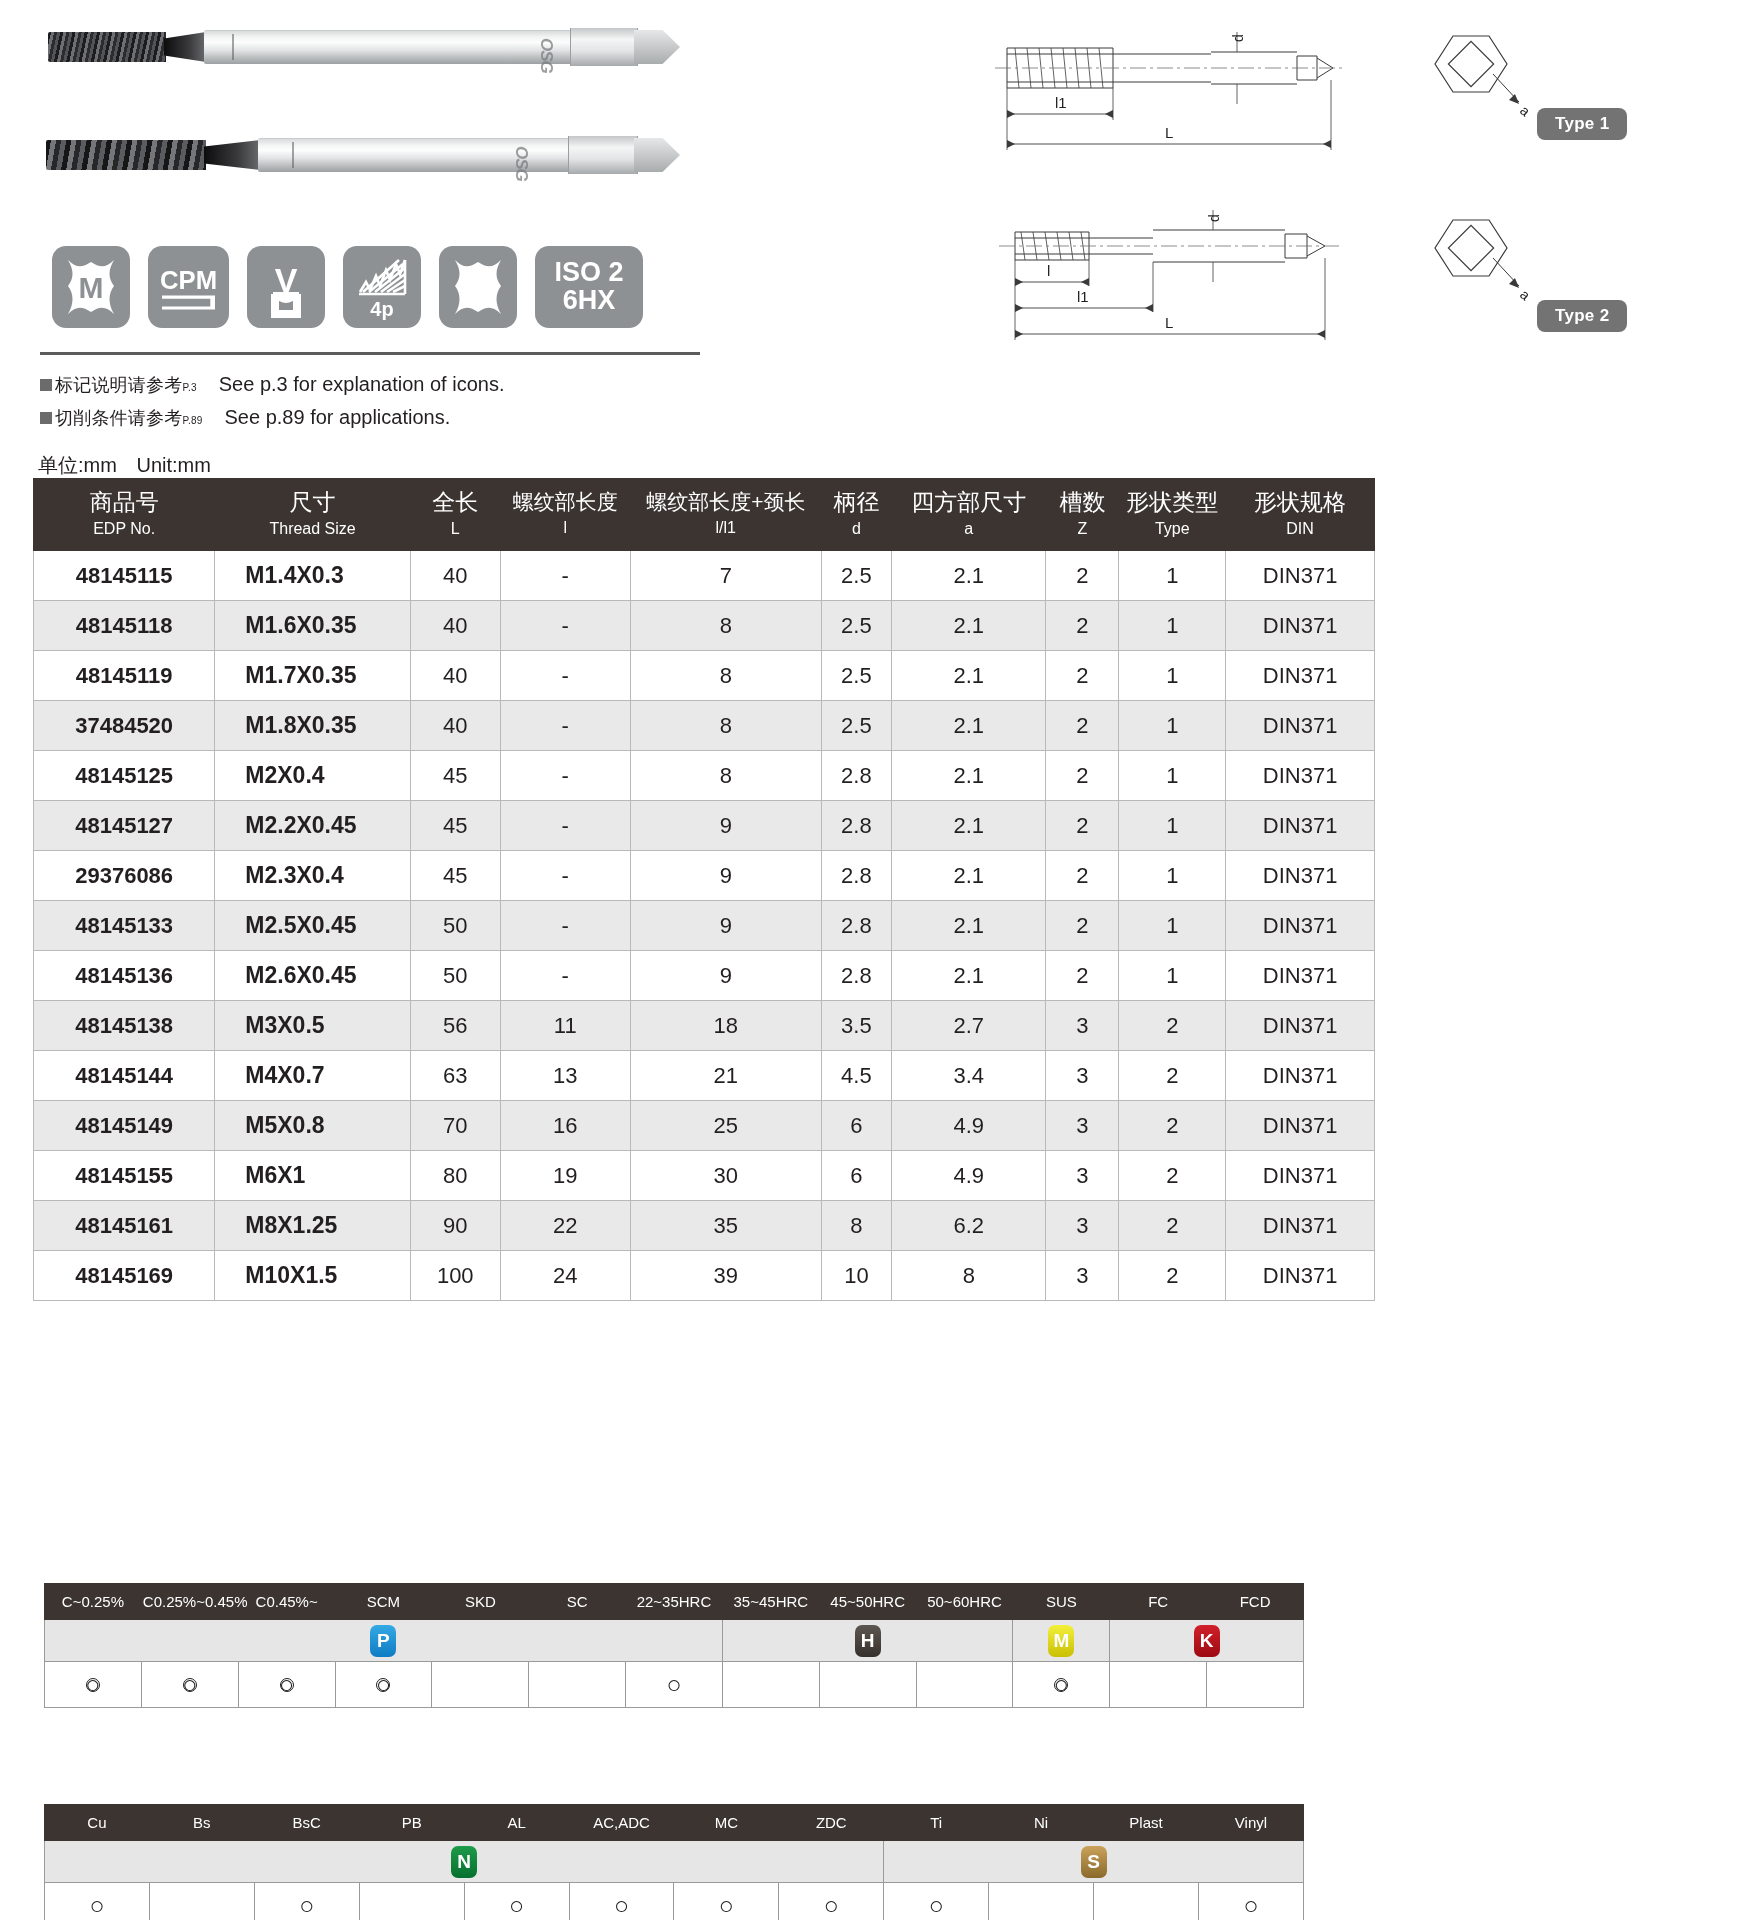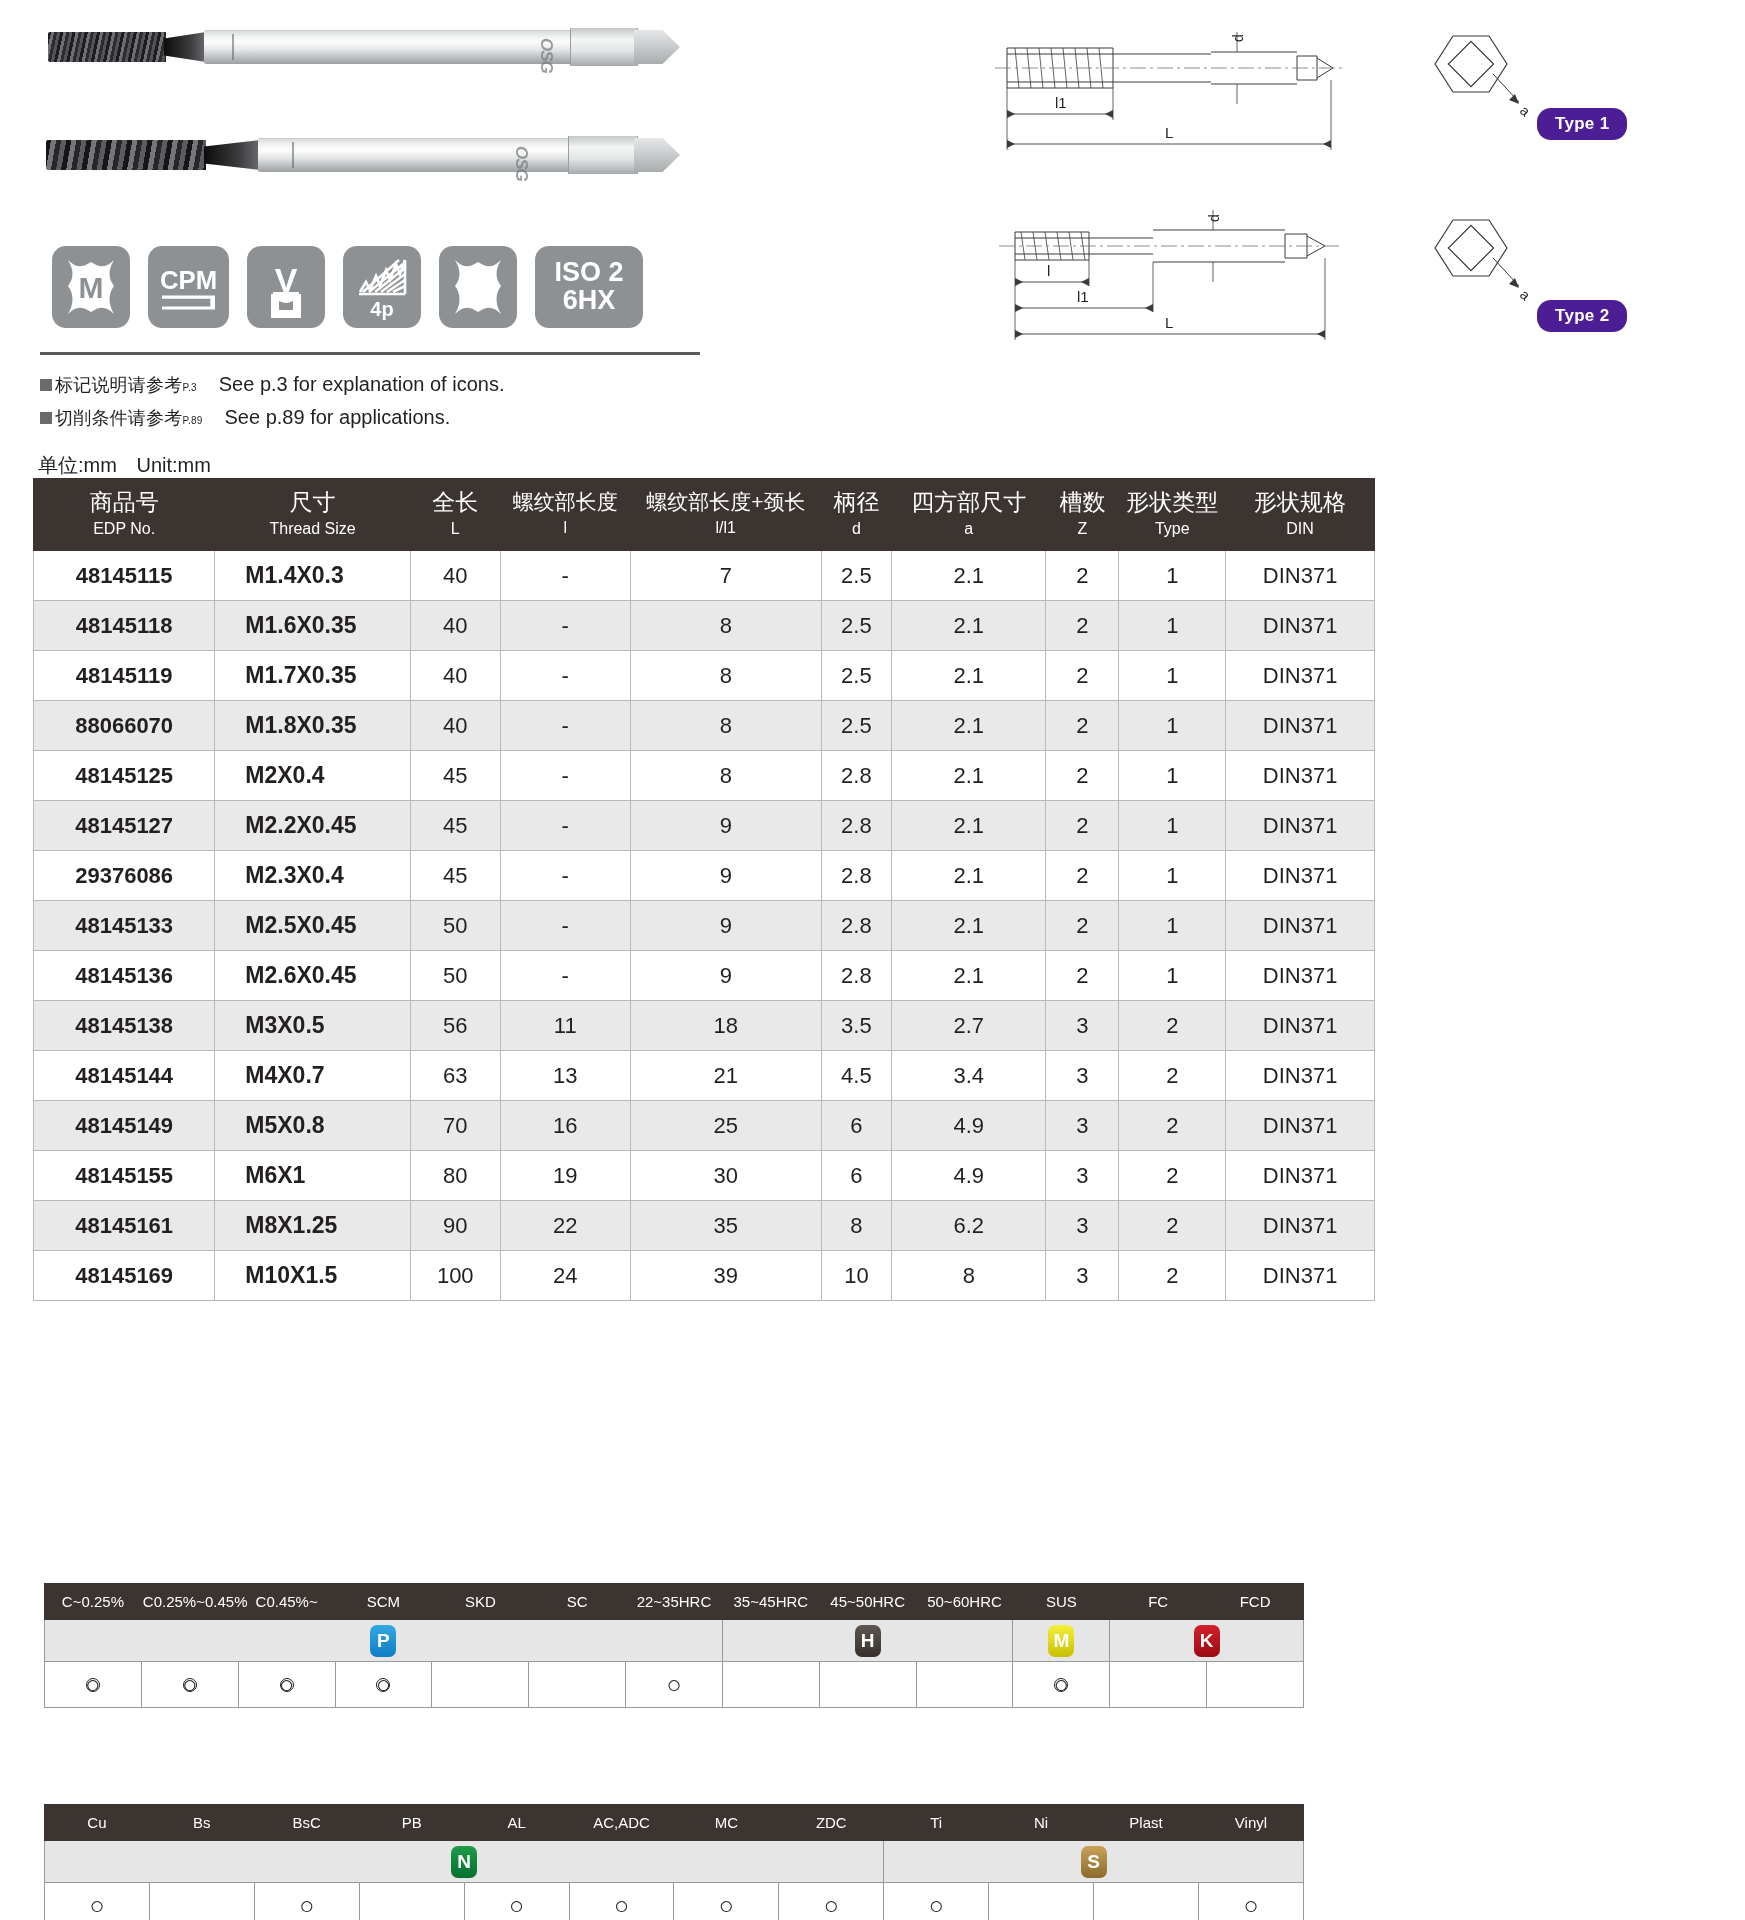--- a/index.html
+++ b/index.html
@@ -90,21 +90,21 @@
   .note-cn { font-size: 18px; color: #231f20; letter-spacing: .2px; }
   .note-cn .pg { font-size: 10px; }
   .note-en { font-size: 20px; color: #231f20; margin-left: 22px; }
 
   .unit-line { position: absolute; left: 38px; top: 452px; font-size: 20px; color:#231f20; }
   .unit-line .u2 { margin-left: 14px; }
 
   
   .drawings { position: absolute; right: 10px; top: 0px; width: 760px; height: 360px; }
   .typebadge {
-    position: absolute; background: #4c1d95; color:#fff; border-radius: 14px;
+    position: absolute; background: #737373; color:#fff; border-radius: 8px;
     padding: 6px 18px; font-size: 17px; font-weight: 600; letter-spacing:.3px;
   }
 
   
   .main-table { position: absolute; left: 33px; top: 478px; width: 1342px; border-collapse: collapse; }
   .main-table th {
     background: #3b3431; color: #ffffff; border: 1px solid #3b3431;
     padding: 10px 2px 12px; font-weight: normal; vertical-align: middle;
   }
   .th-cn { font-size: 23px; display:block; line-height: 1.15; }
@@ -443,21 +443,21 @@
           <td>40</td>
           <td>-</td>
           <td>8</td>
           <td>2.5</td>
           <td>2.1</td>
           <td>2</td>
           <td>1</td>
           <td>DIN371</td>
         </tr>
         <tr>
-          <td class="edp">88066070</td>
+          <td class="edp">37484520</td>
           <td class="thread">M1.8X0.35</td>
           <td>40</td>
           <td>-</td>
           <td>8</td>
           <td>2.5</td>
           <td>2.1</td>
           <td>2</td>
           <td>1</td>
           <td>DIN371</td>
         </tr>

